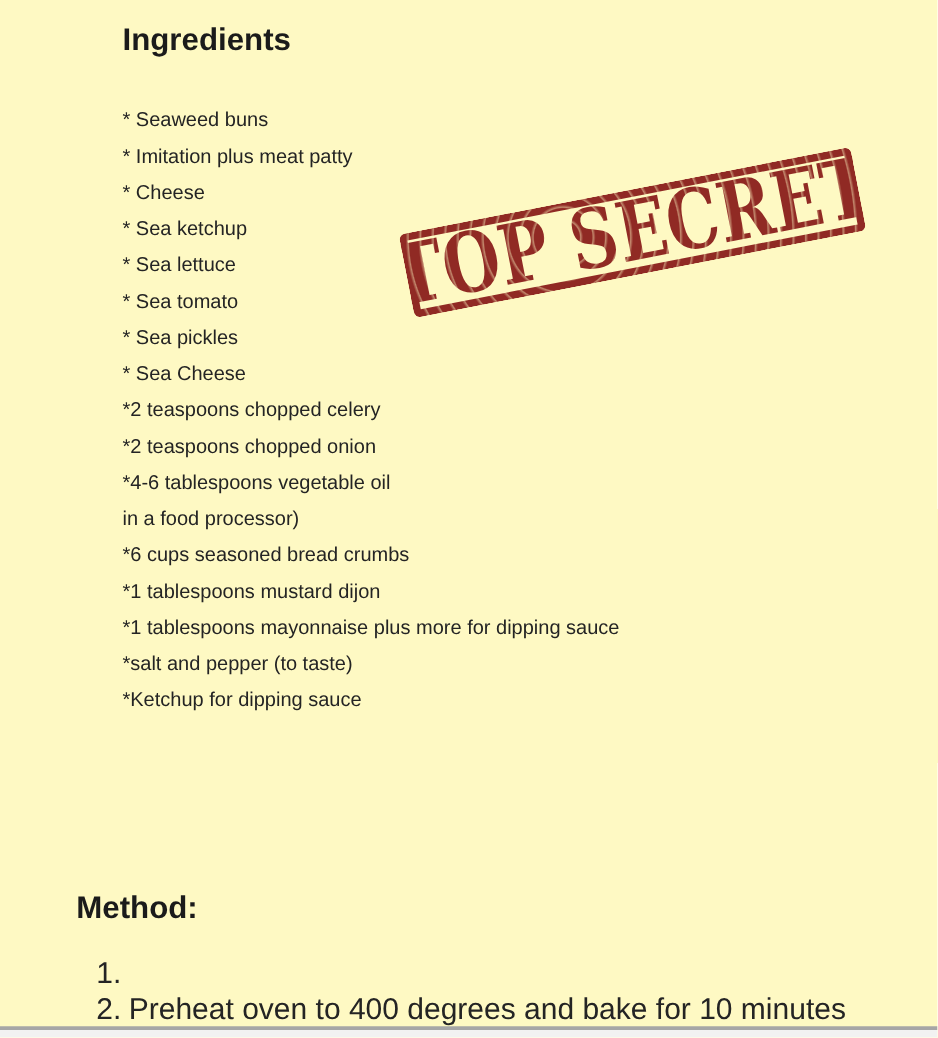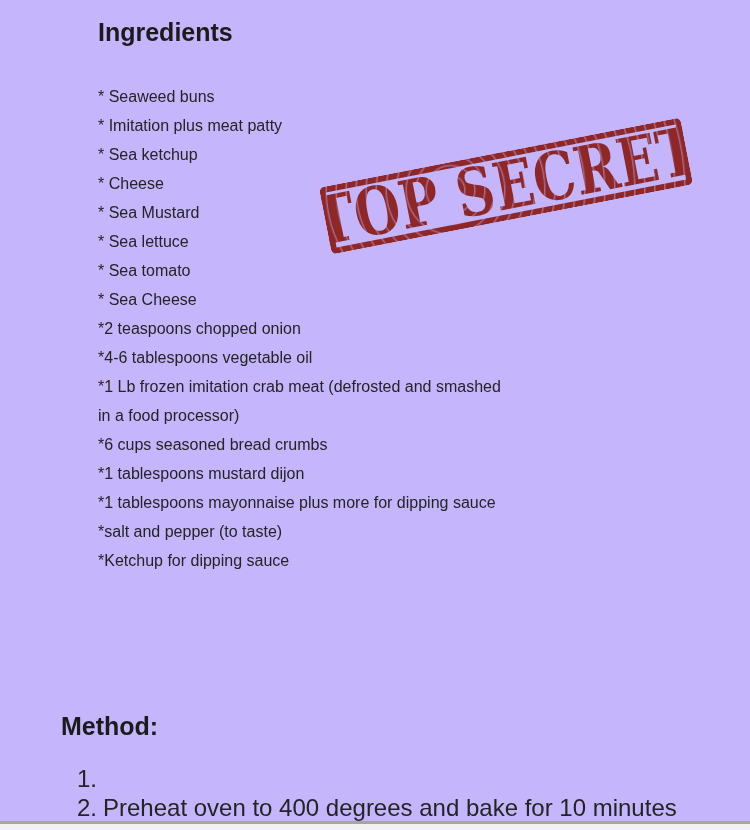--- a/index.html
+++ b/index.html
@@ -11,21 +11,21 @@
     width: 750px;
     height: 830px;
     position: relative;
     overflow: hidden;
     font-family: "Liberation Sans", sans-serif;
     color: #212121;
   }
   .page {
     position: absolute;
     inset: 0;
-    background: #c4b5fd;
+    background: #fef9c3;
   }
 
   
   .ingredients-section {
     position: absolute;
     left: 98px;
     top: 18px;
   }
   .doc-heading {
     font-size: 25px;
@@ -122,29 +122,29 @@
 </head>
 <body>
 
 <div class="page">
 
   <div class="ingredients-section">
     <div class="doc-heading">Ingredients</div>
     <div id="ingredient-list">
         <div class="ing-line">* Seaweed buns</div>
         <div class="ing-line">* Imitation plus meat patty</div>
+        <div class="ing-line">* Cheese</div>
         <div class="ing-line">* Sea ketchup</div>
-        <div class="ing-line">* Cheese</div>
-        <div class="ing-line">* Sea Mustard</div>
         <div class="ing-line">* Sea lettuce</div>
         <div class="ing-line">* Sea tomato</div>
+        <div class="ing-line">* Sea pickles</div>
         <div class="ing-line">* Sea Cheese</div>
+        <div class="ing-line">*2 teaspoons chopped celery</div>
         <div class="ing-line">*2 teaspoons chopped onion</div>
         <div class="ing-line">*4-6 tablespoons vegetable oil</div>
-        <div class="ing-line">*1 Lb frozen imitation crab meat (defrosted and smashed</div>
         <div class="ing-line">in a food processor)</div>
         <div class="ing-line">*6 cups seasoned bread crumbs</div>
         <div class="ing-line">*1 tablespoons mustard dijon</div>
         <div class="ing-line">*1 tablespoons mayonnaise plus more for dipping sauce</div>
         <div class="ing-line">*salt and pepper (to taste)</div>
         <div class="ing-line">*Ketchup for dipping sauce</div>
       </div>
   </div>
 
   <div class="stamp">

